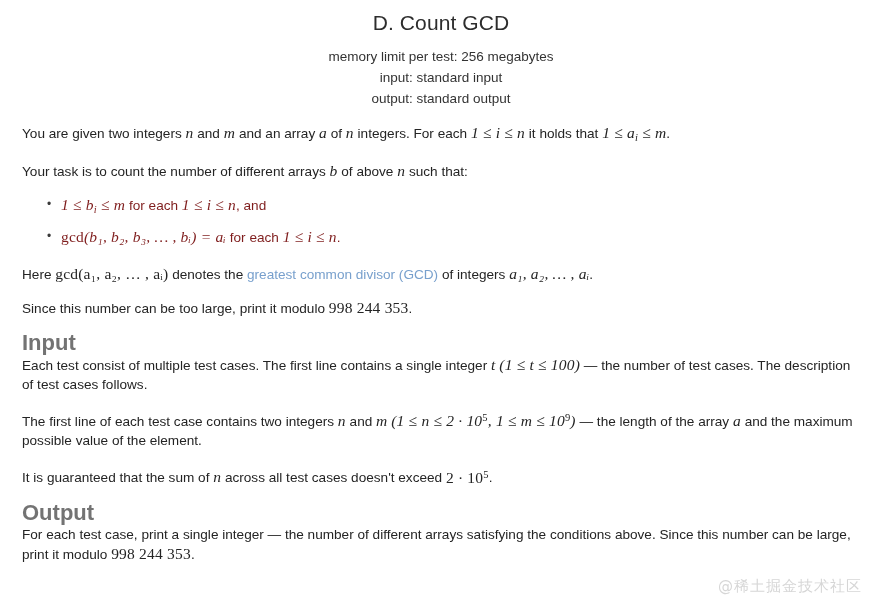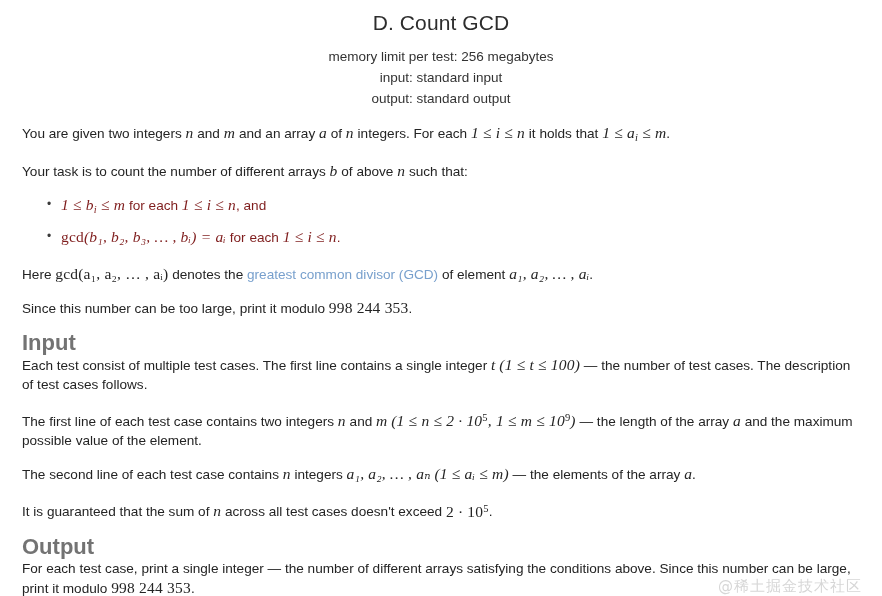--- a/index.html
+++ b/index.html
@@ -171,21 +171,21 @@
         <span class="m">1 ≤ i ≤ n</span><span>, and</span></li>
       <li><span class="mr">gcd</span><span class="m">(b₁, b₂, b₃, … , bᵢ) = aᵢ</span>
         <span>for each</span>
         <span class="m">1 ≤ i ≤ n</span><span>.</span></li>
     </ul>
 
     <p class="para"><span>Here</span>
       <span class="mr">gcd(a₁, a₂, … , aᵢ)</span>
       <span>denotes the</span>
       <a href="#" class="inline-link">greatest common divisor (GCD)</a>
-      <span>of element</span>
+      <span>of integers</span>
       <span class="m">a₁, a₂, … , aᵢ</span><span>.</span>
     </p>
 
     <p class="para"><span>Since this number can be too large, print it modulo</span>
       <span class="mr">998 244 353</span><span>.</span>
     </p>
 
     <h2 class="section-heading">Input</h2>
 
     <p class="para"><span>Each test consist of multiple test cases. The first line contains a single integer</span>
@@ -197,28 +197,20 @@
     <p class="para"><span>The first line of each test case contains two integers</span>
       <span class="m">n</span>
       <span>and</span>
       <span class="m">m</span>
       <span class="m"><span>(1 ≤ n ≤ 2 · 10</span><sup>5</sup><span>, 1 ≤ m ≤ 10</span><sup>9</sup><span>)</span></span>
       <span>— the length of the array</span>
       <span class="m">a</span>
       <span>and the maximum possible value of the element.</span>
     </p>
 
-    <p class="para"><span>The second line of each test case contains</span>
-      <span class="m">n</span>
-      <span>integers</span>
-      <span class="m">a₁, a₂, … , aₙ</span>
-      <span class="m">(1 ≤ aᵢ ≤ m)</span>
-      <span>— the elements of the array</span>
-      <span class="m">a</span><span>.</span>
-    </p>
 
     <p class="para"><span>It is guaranteed that the sum of</span>
       <span class="m">n</span>
       <span>across all test cases doesn't exceed</span>
       <span class="mr"><span>2 · 10</span><sup>5</sup></span><span>.</span>
     </p>
 
     <h2 class="section-heading">Output</h2>
 
     <p class="para"><span>For each test case, print a single integer — the number of different arrays satisfying the conditions above. Since this number can be large, print it modulo</span>

